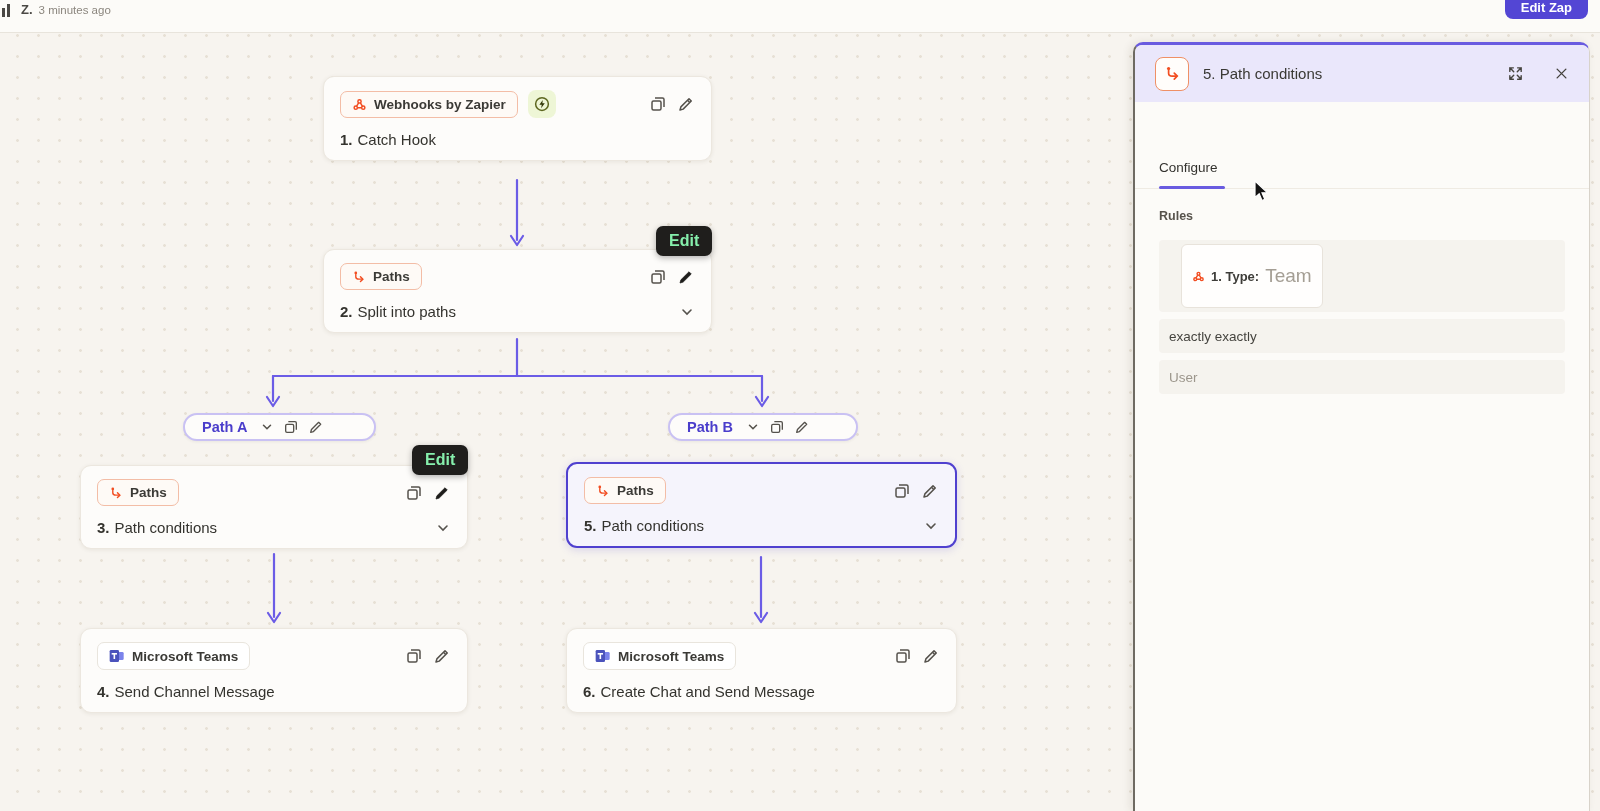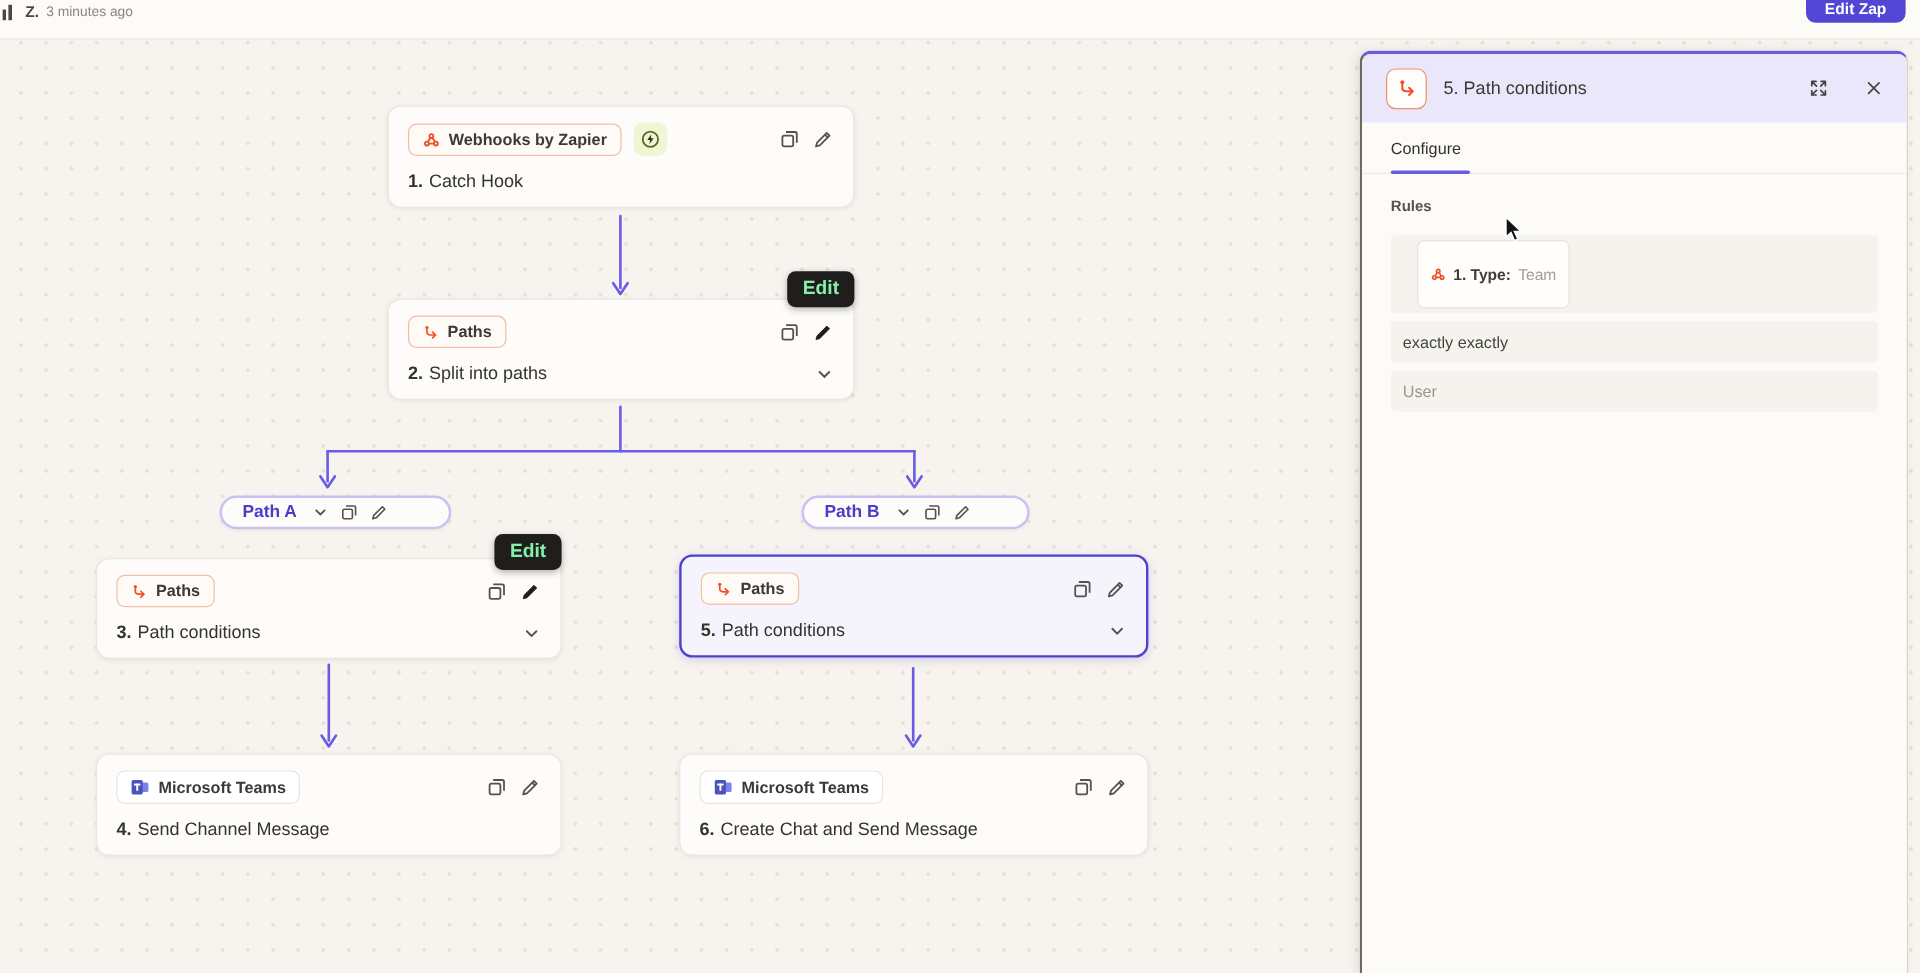--- a/index.html
+++ b/index.html
@@ -61,32 +61,32 @@
     border-right:1px solid #d8d3ca; border-radius:10px 10px 0 0;
     box-shadow:-3px 0 8px rgba(60,50,30,.10); }
   .panel-header { height:57px; background:#eae7fb; border-radius:7px 7px 0 0;
     display:flex; align-items:center; padding:0 20px; gap:14px; }
   .panel-app-icon { width:34px; height:34px; background:#fffdfb; border:1.5px solid #ef9066;
     border-radius:8px; display:flex; align-items:center; justify-content:center; color:#f24d21; }
   .panel-title { font-size:15px; color:#3a3935; font-weight:500; flex:1; }
   .panel-hicon { display:inline-flex; color:#45433e; cursor:pointer; }
   .panel-hicon + .panel-hicon { margin-left:16px; }
   .panel-tabs { height:43px; border-bottom:1px solid #efebe3; display:flex; align-items:center;
-    padding:0 24px; position:relative; }
+    padding:0 24px; position:relative;margin-top:44px; }
   .tab-active { font-size:13.5px; color:#33322e; font-weight:500; }
   .tab-underline { position:absolute; left:24px; bottom:-1px; width:66px; height:3px;
     background:#695be0; border-radius:2px; }
   .panel-body { padding:20px 24px; }
   .rules-label { font-size:12.5px; font-weight:600; color:#57534c; margin-bottom:17px; }
   .rule-row { background:#f5f3ee; border-radius:4px; min-height:34px; display:flex;
     align-items:center; padding:4px 10px; margin-bottom:7px; }
   .rule-chip { display:inline-flex; align-items:center; gap:6px; margin-left:12px;
     background:#fffefd; border:1px solid #e8e3db; border-radius:6px; padding:20px 10px; }
   .rule-chip-prefix { font-size:13px; font-weight:700; color:#3e3d39; }
-  .rule-chip-value { font-size:13px; color:#a49e94; }
+  .rule-chip-value { font-size:19px; color:#a49e94; }
   .rule-operator { font-size:13.5px; color:#45443f; }
   .rule-value { font-size:13.5px; color:#9c968c; }
 
   .cursor { position:absolute; z-index:9; pointer-events:none; }
 </style>
 </head>
 <body>
 
 <div class="screen">
 
@@ -115,21 +115,21 @@
           <path d="M267 397 L273 406 L279 397"></path>
         <path d="M762 376 V401"></path>
           <path d="M756 397 L762 406 L768 397"></path>
         <path d="M274 554 V617"></path>
           <path d="M268 613 L274 622 L280 613"></path>
         <path d="M761 557 V617"></path>
           <path d="M755 613 L761 622 L767 613"></path>
       </g>
     </svg>
 
-    <div class="node" style="left:323px;top:54px;width:389px;">
+    <div class="node" style="left:323px;top:42px;width:389px;">
       <div class="node-head">
         <span class="badge">
           <span class="icon-orange">
             <svg width="15" height="15" viewBox="0 0 24 24" fill="none" stroke="currentColor" stroke-width="2.4">
                 <circle cx="6" cy="17" r="2.6"></circle>
                 <circle cx="18" cy="17" r="2.6"></circle>
                 <circle cx="12" cy="7" r="2.6"></circle>
                 <path d="M10.6 9.3 L7.4 14.6 M13.4 9.3 L16.6 14.6 M8.8 17 L15.2 17"></path>
               </svg>
           </span>

